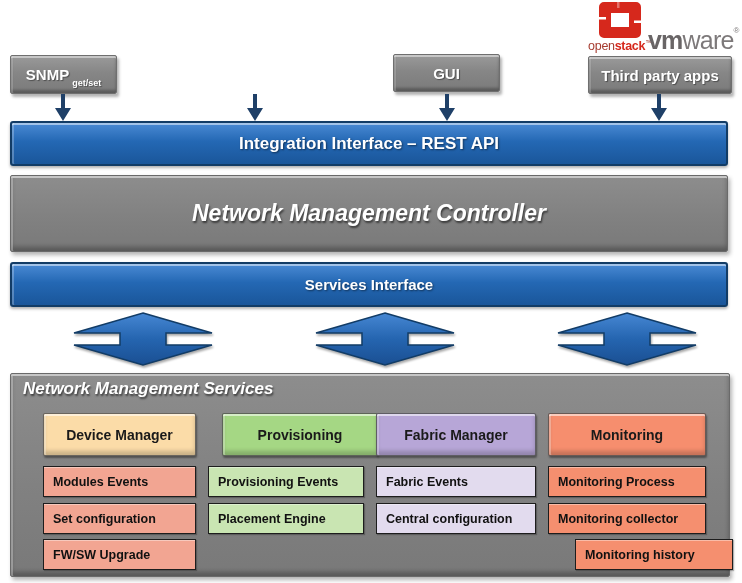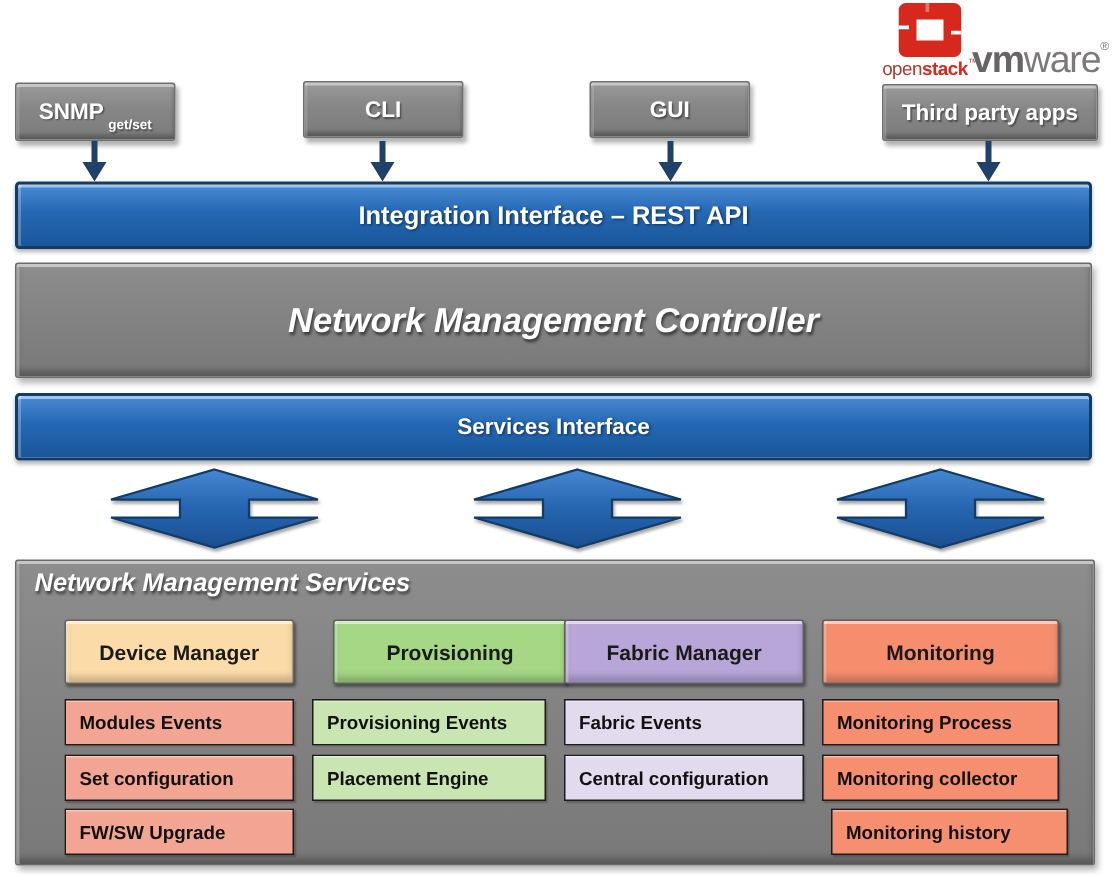--- a/index.html
+++ b/index.html
@@ -105,23 +105,20 @@
     <span class="os-open">open</span><span class="os-stack">stack</span><span class="os-tm">™</span>
   </div>
   <div class="vmware-text">
     <span class="vm-bold">vm</span><span class="vm-light">ware</span><span class="vm-tm">®</span>
   </div>
 
   <div class="src-box" style="left:10px;top:55px;width:105px;height:37px;">
     <span>SNMP</span>
     <span class="src-sub">get/set</span>
   </div>
-  <div class="src-box" style="left:202px;top:54px;width:105px;height:36px;">
-    <span>CLI</span>
-  </div>
   <div class="src-box" style="left:393px;top:54px;width:105px;height:36px;">
     <span>GUI</span>
   </div>
   <div class="src-box" style="left:588px;top:56px;width:142px;height:36px;">
     <span>Third party apps</span>
   </div>
 
   <svg class="down-arrow" style="left:52px;top:94px;" width="22" height="27" viewBox="0 0 22 27">
     <path d="M9 0h4v14h6l-8 13-8-13h6z" fill="#1f4068"></path>
   </svg>
@@ -195,18 +192,18 @@
 
     <div class="svc-header bg-mon-h" style="left:537px;top:39px;width:158px;">
       <span>Monitoring</span>
     </div>
     <div class="svc-item bg-mon-i" style="left:537px;top:92px;width:158px;">
       <span>Monitoring Process</span>
     </div>
     <div class="svc-item bg-mon-i" style="left:537px;top:129px;width:158px;">
       <span>Monitoring collector</span>
     </div>
-    <div class="svc-item bg-mon-i" style="left:543px;top:165px;width:158px;">
+    <div class="svc-item bg-mon-i" style="left:564px;top:165px;width:158px;">
       <span>Monitoring history</span>
     </div>
   </div>
 
 </div>
 
 </body></html>

